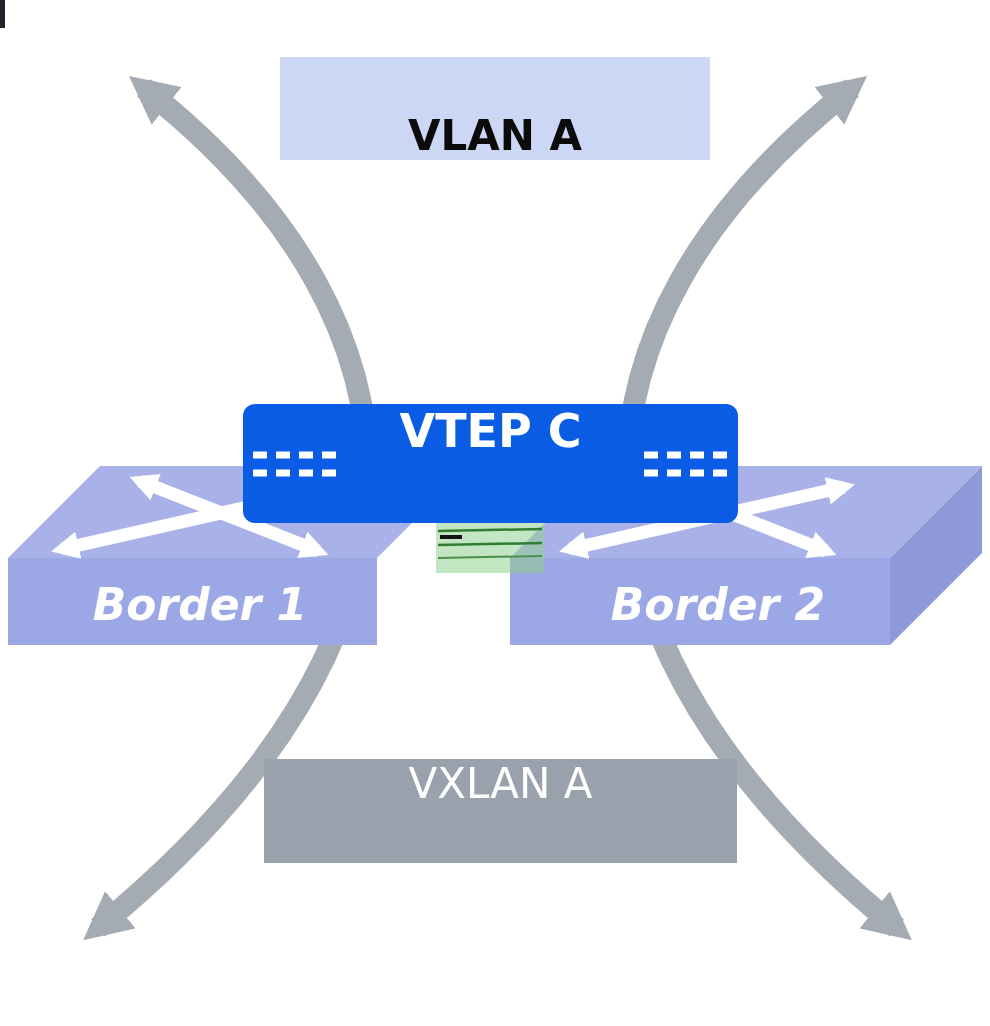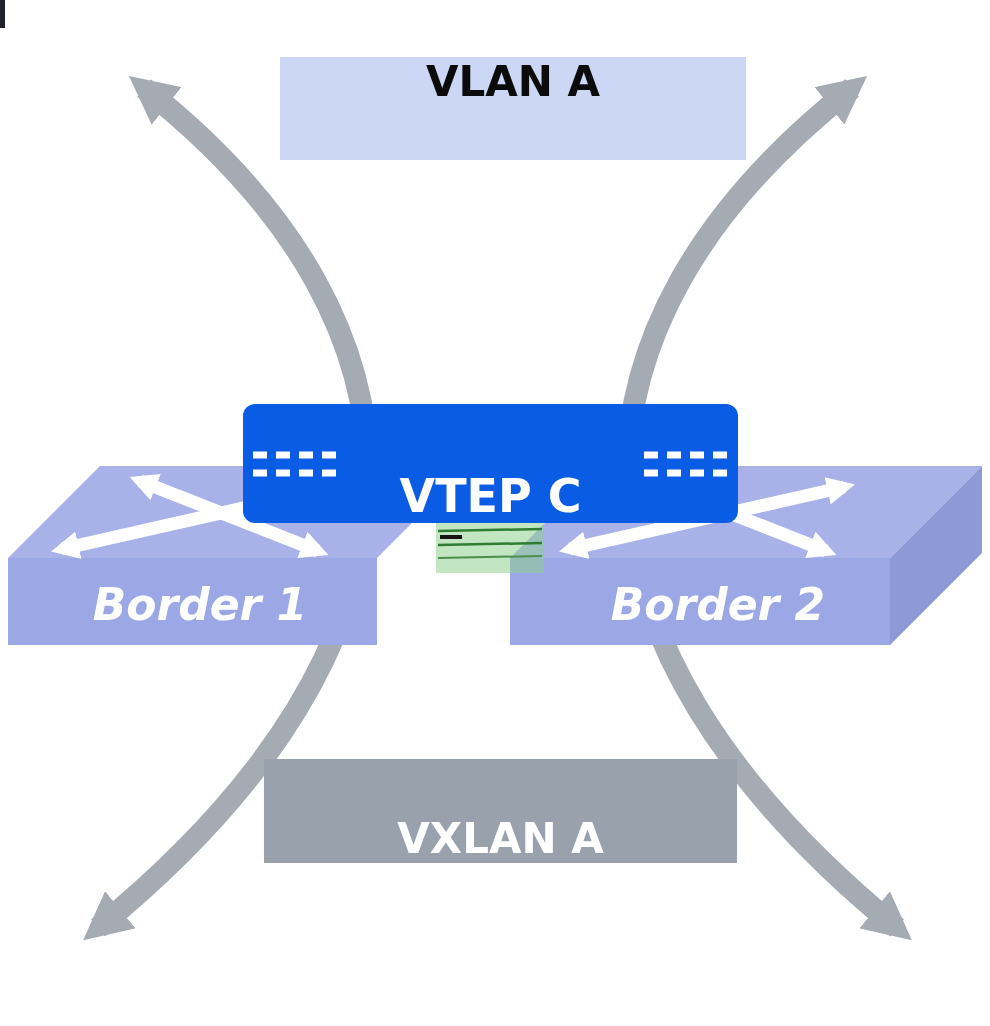--- a/index.html
+++ b/index.html
@@ -17,39 +17,39 @@
   .layer { position: absolute; left: 0; top: 0; }
 
   
   .garrow { fill: none; stroke: #a4abb2; stroke-width: 22; }
 
   
   .swarrow { fill: none; stroke: #ffffff; stroke-width: 13; }
 
   
   .vlan-box {
-    position: absolute; left: 280px; top: 57px; width: 466px; height: 103px;
+    position: absolute; left: 280px; top: 57px; width: 430px; height: 103px;
     background: #ccd7f5;
-    display: flex; align-items: flex-start; justify-content: center;
+    display: flex; align-items: flex-end; justify-content: center;
     font-size: 42px; font-weight: bold; color: #0b0b0c;
   }
 
   
   .vxlan-box {
     position: absolute; left: 264px; top: 759px; width: 473px; height: 104px;
     background: #99a2ac;
-    display: flex; align-items: flex-end; justify-content: center;
-    font-size: 42px; font-weight: bold; color: #ffffff;
+    display: flex; align-items: flex-start; justify-content: center;
+    font-size: 42px; font-weight: normal; color: #ffffff;
   }
 
   
   .vtep-box {
     position: absolute; left: 243px; top: 404px; width: 495px; height: 119px;
     background: #0b5ce4; border-radius: 12px;
-    display: flex; align-items: flex-end; justify-content: center;
+    display: flex; align-items: flex-start; justify-content: center;
     color: #ffffff; font-size: 46px; font-weight: bold;
   }
   .dashes { position: absolute; top: 46px; }
   .dashes.left  { left: 10px; }
   .dashes.right { right: 10px; }
   .dashes line { stroke: #ffffff; stroke-width: 7; stroke-dasharray: 14 9; }
 
   
   .switch-label {
     position: absolute; height: 76px;

